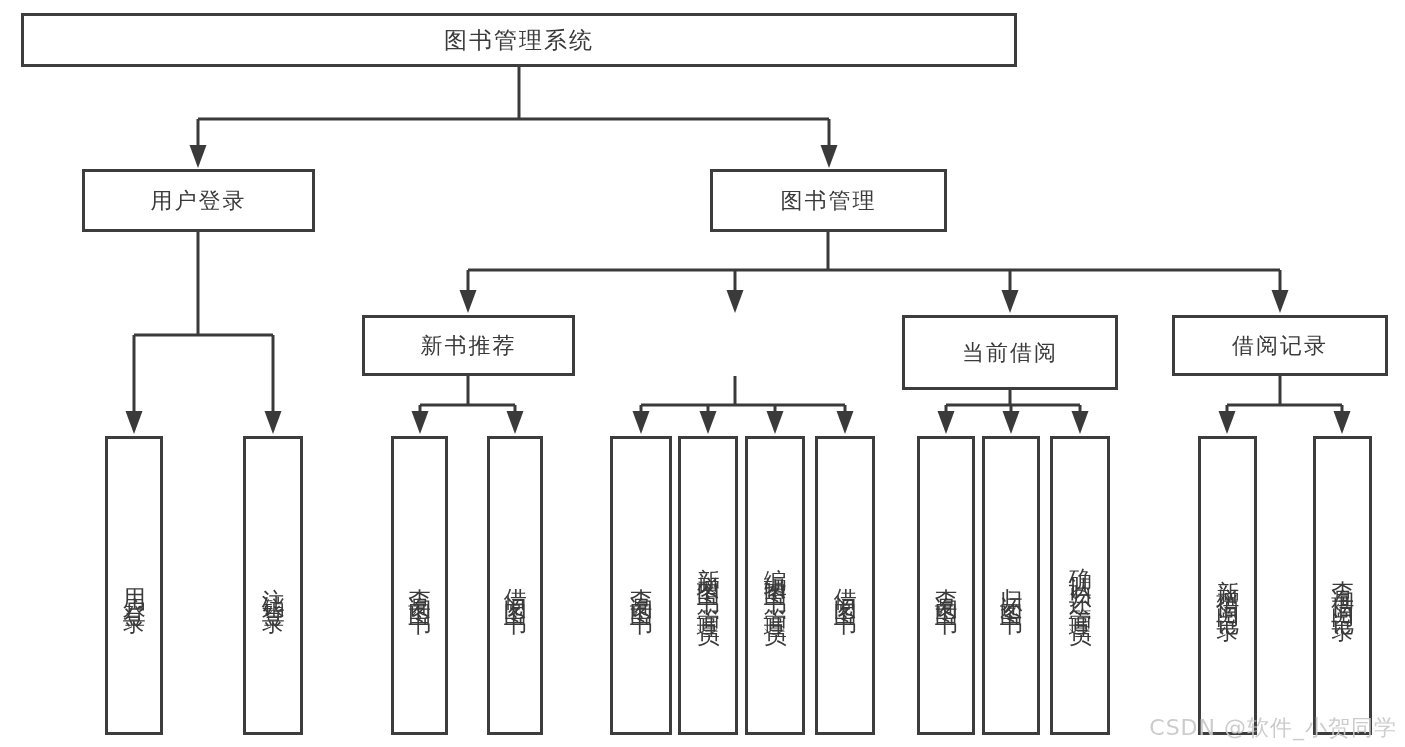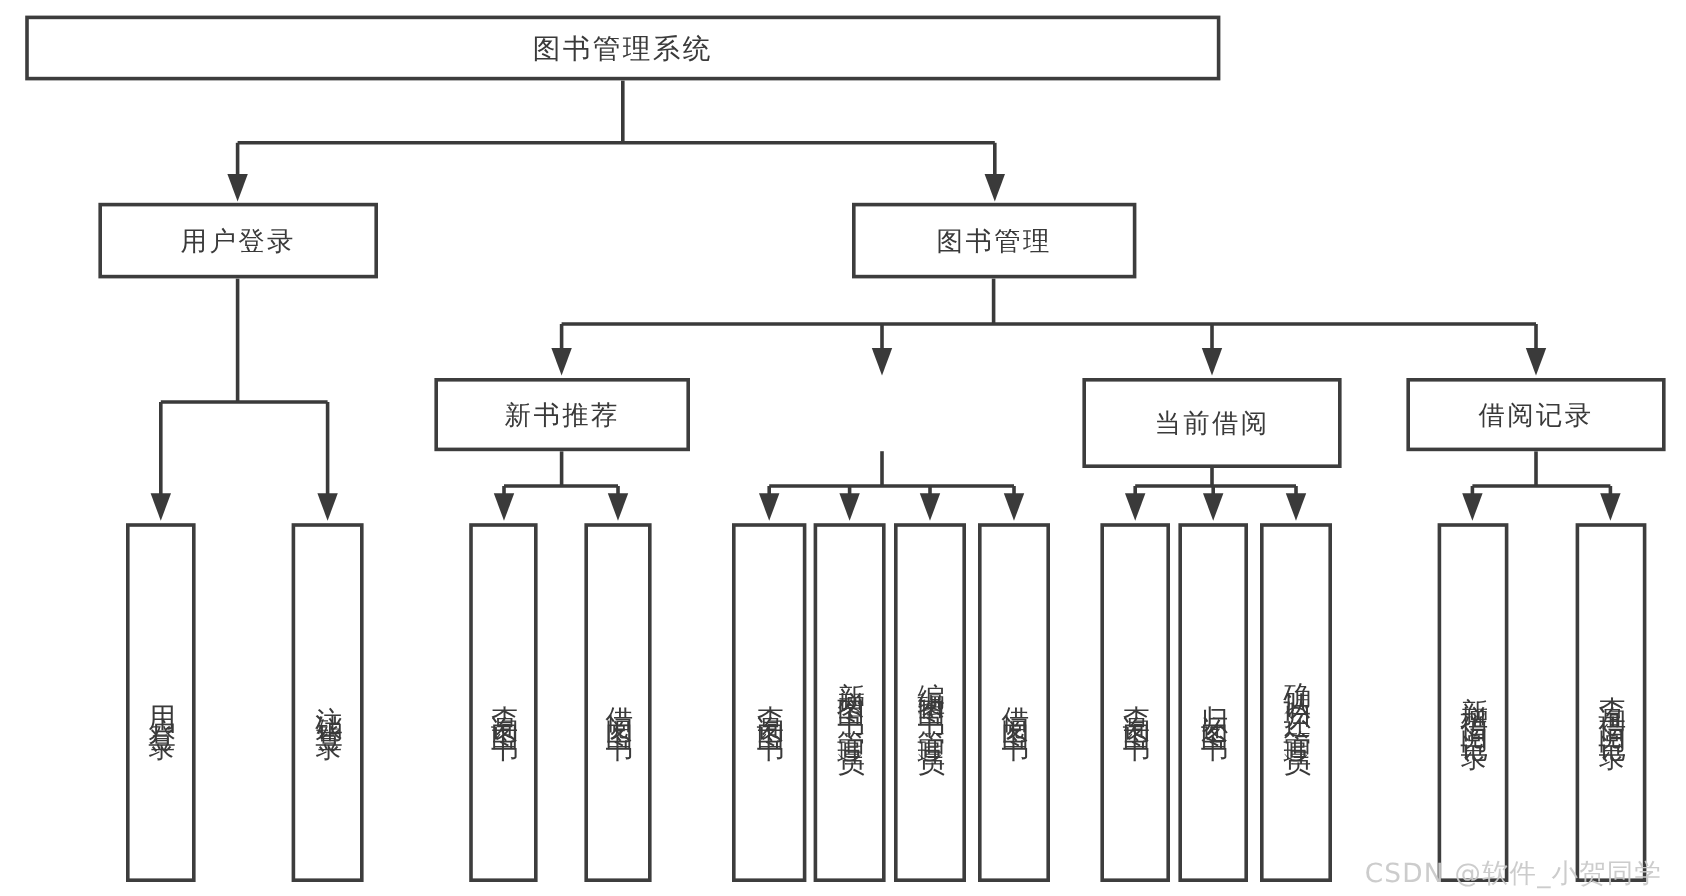--- a/index.html
+++ b/index.html
@@ -32,21 +32,21 @@
   .vbox .vtext {
     writing-mode: vertical-rl;
     text-orientation: mixed;
     font-size: 23px;
     line-height: 1.1;
     letter-spacing: 8px;
     white-space: nowrap;
   }
   .watermark {
     position: absolute;
-    right: 20px;
+    right: 8px;
     bottom: 4px;
     font-size: 22px;
     color: rgba(201, 201, 201, 0.95);
     letter-spacing: 1px;
     z-index: 10;
     white-space: nowrap;
   }
 </style>
 </head>
 <body>

